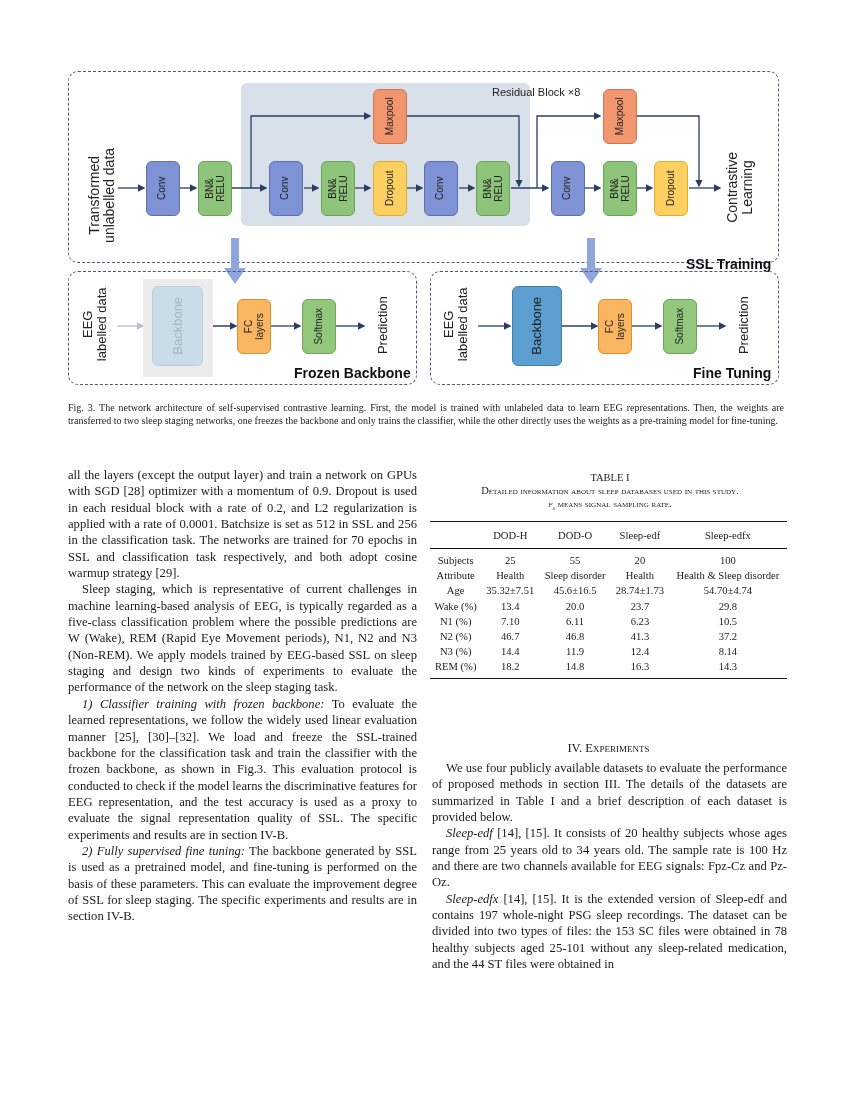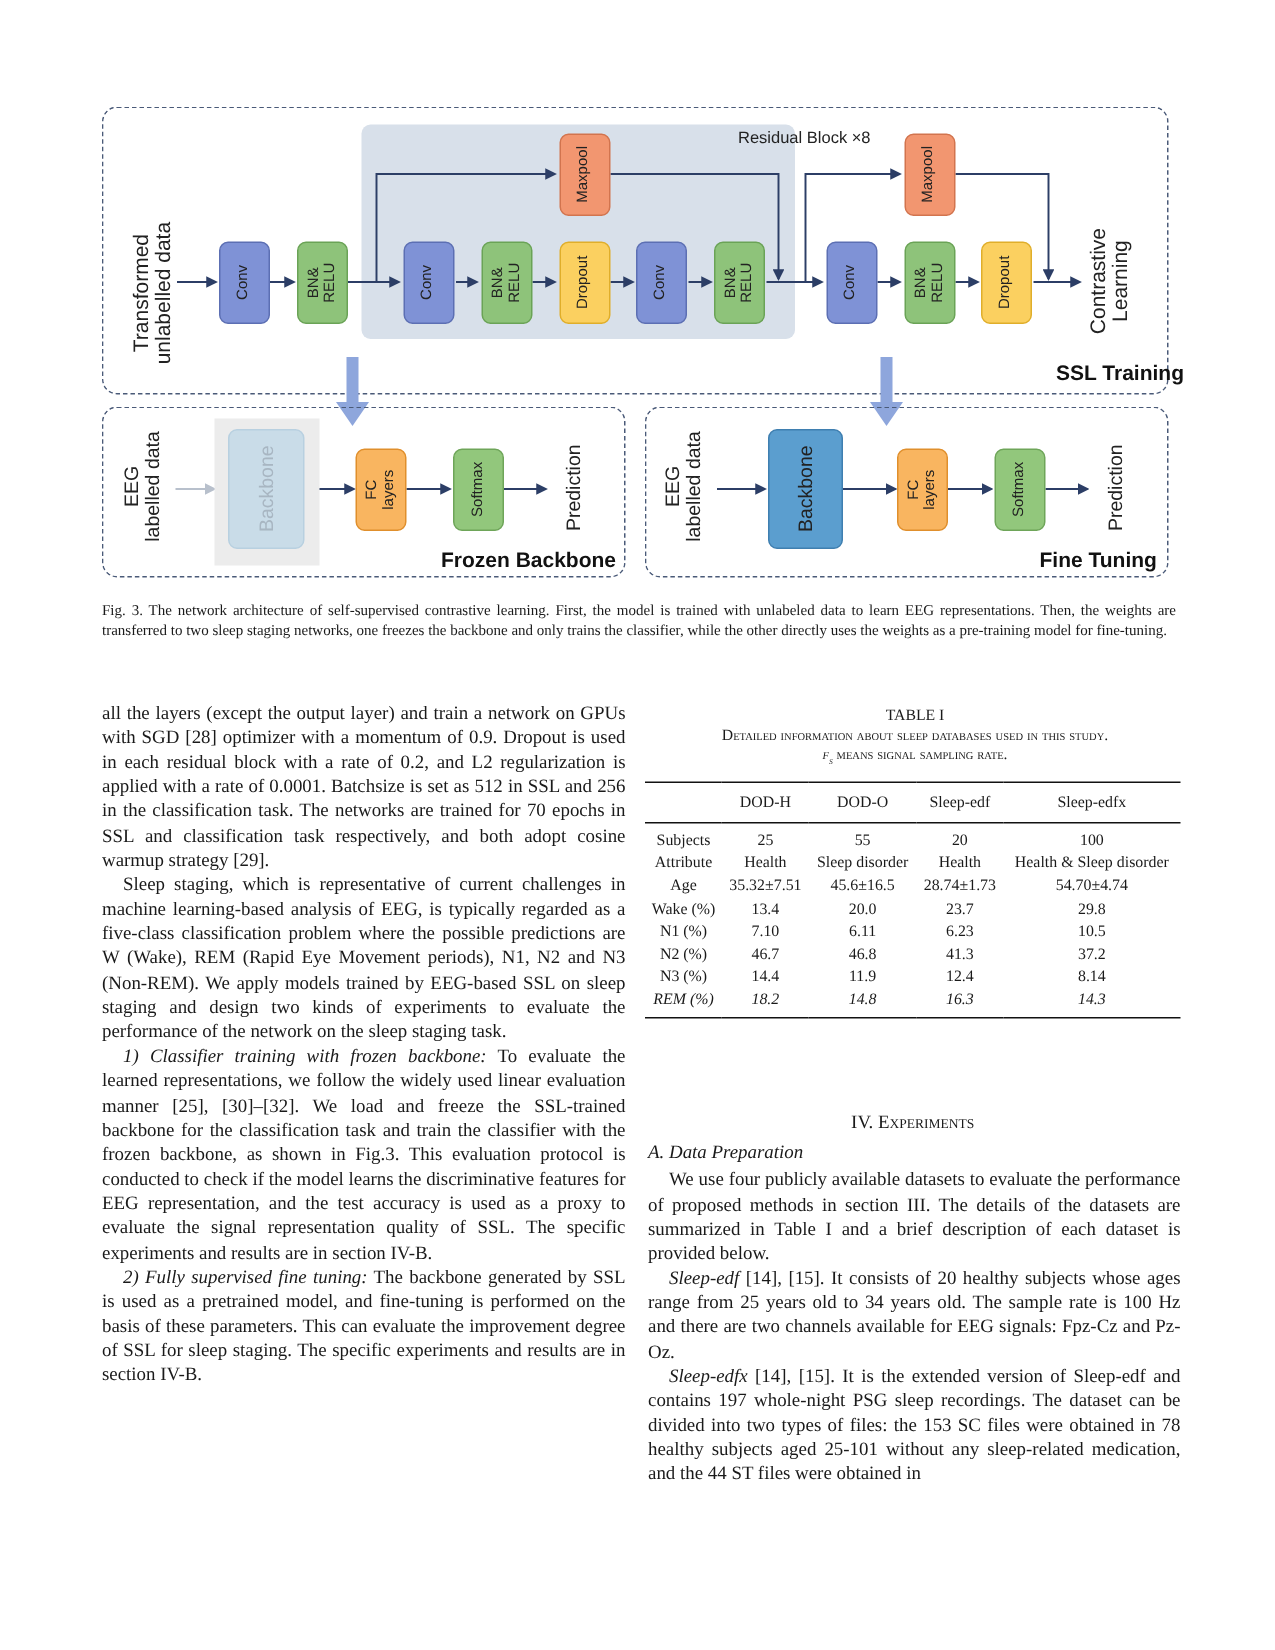--- a/index.html
+++ b/index.html
@@ -21,21 +21,21 @@
   .col{position:absolute;font-size:12.6px;line-height:16.35px;text-align:justify;}
   .col p{margin:0;}
   .ind{text-indent:14px;}
   .sech{font-style:italic;margin:8px 0 2px 0 !important;}
   .tcap{position:absolute;left:430px;width:360px;text-align:center;font-size:10.5px;line-height:13px;}
   .sc{font-variant:small-caps;}
   table.t1{position:absolute;left:430px;top:521px;width:357px;border-collapse:collapse;font-size:10.6px;}
   table.t1 td,table.t1 th{text-align:center;padding:0 2px;height:15.2px;font-weight:normal;white-space:nowrap;}
   table.t1 thead tr th{height:26px;border-top:1.4px solid #111;border-bottom:1px solid #111;}
   table.t1 tbody tr:first-child td{padding-top:4px;margin-left:18px;}
-  table.t1 tbody tr:last-child td{border-bottom:1.4px solid #111;padding-bottom:3px;font-style:italic;}
+  table.t1 tbody tr:last-child td{border-bottom:1.4px solid #111;padding-bottom:3px;}
 </style>
 </head>
 <body>
 
 <div>
 
   <div class="dash" style="left:68px;top:71px;width:711px;height:192px;"></div>
 
   <div class="abs" style="left:241px;top:83px;width:289px;height:143px;background:#d8e0ea;border-radius:6px;"></div>
   <div class="abs" style="left:448px;top:86px;font-family:'Liberation Sans',sans-serif;font-size:11px;color:#222;padding-left:44px;">Residual Block ×8</div>
@@ -129,21 +129,21 @@
     </div>
   <div class="blk drop" style="left:654px;top:161px;width:34px;height:55px;">
       <span>Dropout</span>
     </div>
   <div class="blk maxp" style="left:603px;top:89px;width:34px;height:55px;">
       <span>Maxpool</span>
     </div>
 
   <div class="vlabel" style="left:700px;top:172px;width:80px;font-size:14px;">Contrastive
 Learning</div>
-  <div class="boxtitle" style="left:686px;top:240px;margin-left:18px;">SSL Training</div>
+  <div class="boxtitle" style="left:686px;top:256px;">SSL Training</div>
 
   <div class="dash" style="left:68px;top:271px;width:349px;height:114px;"></div>
   <div class="vlabel" style="left:55px;top:310px;width:80px;font-size:13px;">EEG
 labelled data</div>
   <div class="abs" style="left:143px;top:279px;width:70px;height:98px;background:#ececec;"></div>
   <div class="blk" style="left:152px;top:286px;width:51px;height:80px;background:#c9dce8;border:1.5px solid #b8d0e0;color:#a8b6c2;">
       <span style="font-size:13px;">Backbone</span>
     </div>
   <div class="blk fc" style="left:237px;top:299px;width:34px;height:55px;">
       <span>FC
@@ -250,17 +250,16 @@
         <td>18.2</td>
         <td>14.8</td>
         <td>16.3</td>
         <td>14.3</td>
       </tr>
   </tbody>
 </table>
 
 <div class="abs sc" style="left:430px;top:741px;width:357px;text-align:center;font-size:12.6px;">IV. Experiments</div>
 <div class="col" style="left:432px;top:760px;width:355px;">
-  <p class="sech" style="margin-top:0 !important;">A. Data Preparation</p>
   <p class="ind">We use four publicly available datasets to evaluate the performance of proposed methods in section III. The details of the datasets are summarized in Table I and a brief description of each dataset is provided below.</p>
   <p class="ind"><i>Sleep-edf</i><span> [14], [15]. It consists of 20 healthy subjects whose ages range from 25 years old to 34 years old. The sample rate is 100 Hz and there are two channels available for EEG signals: Fpz-Cz and Pz-Oz.</span></p>
   <p class="ind"><i>Sleep-edfx</i><span> [14], [15]. It is the extended version of Sleep-edf and contains 197 whole-night PSG sleep recordings. The dataset can be divided into two types of files: the 153 SC files were obtained in 78 healthy subjects aged 25-101 without any sleep-related medication, and the 44 ST files were obtained in</span></p>
 </div>
 
 </body></html>

